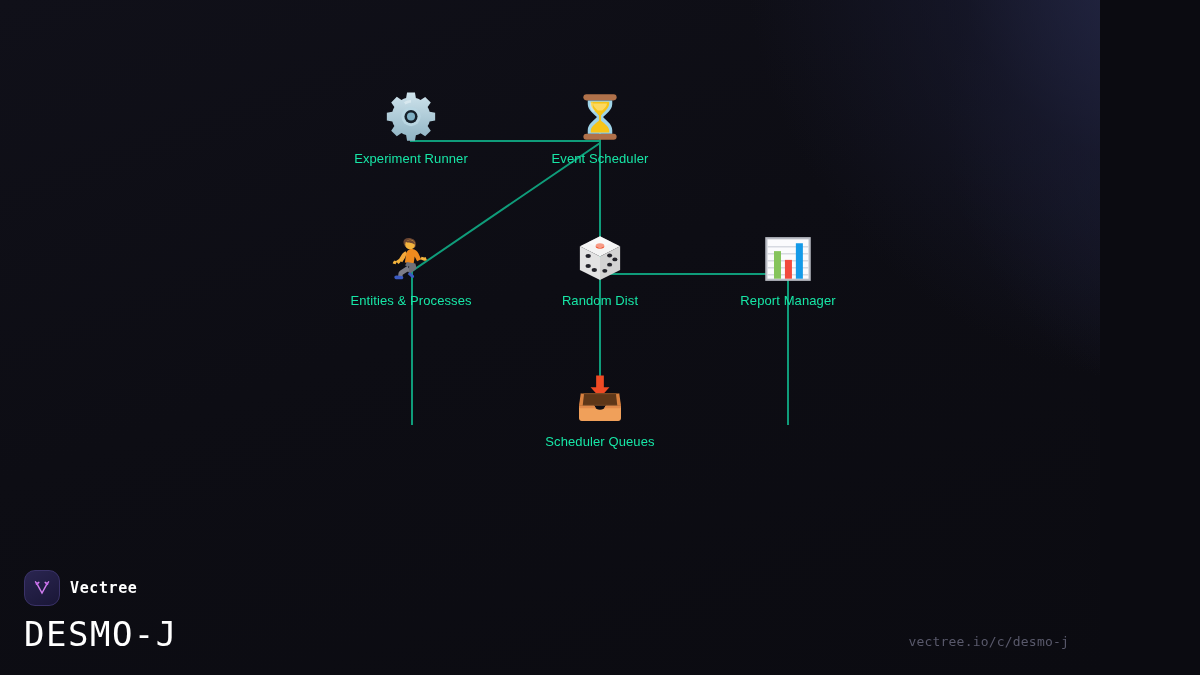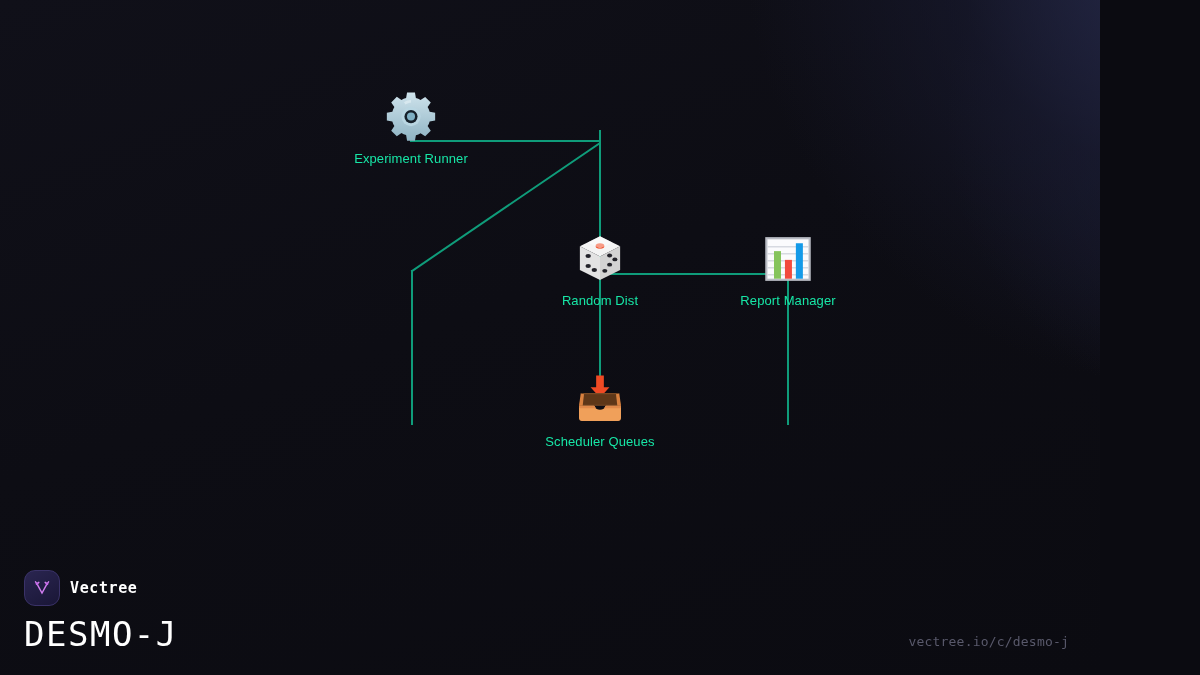--- a/index.html
+++ b/index.html
@@ -133,21 +133,51 @@
       </defs>
       <path fill="url(#gearGrad)" d="M27.5 4h9l1.1 6.3c1.9.5 3.7 1.3 5.3 2.3l5.3-3.6 6.4 6.4-3.6 5.3c1 1.6 1.8 3.4 2.3 5.3L59.6 27v9l-6.3 1.1c-.5 1.9-1.3 3.7-2.3 5.3l3.6 5.3-6.4 6.4-5.3-3.6c-1.6 1-3.4 1.8-5.3 2.3L36.5 59h-9l-1.1-6.3c-1.9-.5-3.7-1.3-5.3-2.3l-5.3 3.6-6.4-6.4 3.6-5.3c-1-1.6-1.8-3.4-2.3-5.3L4.4 36v-9l6.3-1.1c.5-1.9 1.3-3.7 2.3-5.3l-3.6-5.3 6.4-6.4 5.3 3.6c1.6-1 3.4-1.8 5.3-2.3L27.5 4z"></path>
       <circle cx="32" cy="31.5" r="11" fill="#b9d6e2"></circle>
       <circle cx="32" cy="31.5" r="7.5" fill="#16202a"></circle>
       <circle cx="32" cy="31.5" r="4.6" fill="#7fb0c4"></circle>
       <path fill="#e9f4f8" opacity="0.55" d="M24 15c2.5-1.6 5.4-2.4 8-2.4v3.2c-2 0-4.3.6-6.3 1.8L24 15z"></path>
     </svg>
     <div class="node-label">Experiment Runner</div>
   </div>
 
-
+  <div class="node" style="left:600px; top:89px;">
+    <svg class="node-icon" viewBox="0 0 64 64" xmlns="http://www.w3.org/2000/svg">
+      <rect x="13" y="6" width="38" height="7" rx="3.5" fill="#b0714a"></rect>
+      <rect x="13" y="51" width="38" height="7" rx="3.5" fill="#b0714a"></rect>
+      <path fill="#9fd4e8" d="M18 13h28v4c0 7-7.5 11.5-10.5 15C38.5 35.5 46 40 46 47v4H18v-4c0-7 7.5-11.5 10.5-15C25.5 28.5 18 24 18 17v-4z"></path>
+      <path fill="#f6c417" d="M21.5 14.5h21v2.2c0 5.6-6.5 9.8-9 13.3h-3c-2.5-3.5-9-7.7-9-13.3v-2.2z"></path>
+      <path fill="#f6c417" d="M32 35c3.5 3.5 10.5 7.3 10.5 12.6v2.2h-21v-2.2C21.5 42.3 28.5 38.5 32 35z"></path>
+      <path fill="#ffe07a" opacity="0.75" d="M24 16.5h16c0 3-3 5.6-5.5 8h-5C27 22.1 24 19.5 24 16.5z"></path>
+      <rect x="30.8" y="27" width="2.4" height="12" fill="#f6c417"></rect>
+      <path fill="#ffffff" opacity="0.35" d="M20.5 15.5h3.2v3.6c0 2.2 1.3 4.1 2.8 5.8l-2.2 1.8c-2.2-2.2-3.8-4.7-3.8-7.6v-3.6z"></path>
+    </svg>
+    <div class="node-label">Event Scheduler</div>
+  </div>
+
+  <div class="node" style="left:411px; top:231px;">
+    <svg class="node-icon" viewBox="0 0 64 64" xmlns="http://www.w3.org/2000/svg">
+      <path fill="#6b4632" d="M29 8c5 0 8.6 2.6 8.6 7 0 3.4-1.6 4.6-4.6 4.8-2.6.2-5 .4-6.4-1C24.8 17.2 23 15 23.4 12 23.9 9.4 25.8 8 29 8z"></path>
+      <circle cx="31" cy="15.5" r="5.6" fill="#f2b33d"></circle>
+      <path fill="#6b4632" d="M25.6 12.6c1.6-2.2 5.6-3.2 8.4-1.6 1.9 1.1 2.6 2.8 2.5 4.6-1-.6-2.4-1.6-4.4-1.9-2.3-.3-4.2.3-5.4-1.1z"></path>
+      <path fill="#f08a1e" d="M33.6 20.5c3.2.3 5.6 2.3 6.8 5l3.2 6.8-4.6 2.2-2.8-5.4-1.2 8.4-10-1.6 1.4-9.4c.5-3.6 3-6.4 7.2-6z"></path>
+      <path fill="#f6a83a" d="M25.8 23.2c-2.2 1.1-3.6 2.6-5 4.8l-3.2 5 4.4 2.6 3.2-5 2-5.2-1.4-2.2z"></path>
+      <path fill="#f2b33d" d="M19.6 31.6c-1.6.3-2.8 1-3.9 2l-1.1 1.1 3.1 3 1.6-1.5 1.6-2.6-1.3-2z"></path>
+      <path fill="#f2b33d" d="M42.6 32.2l3.6 1.6c.9.4 1.9.4 2.7 0l1.3-.6-1.6-3.4-1.4.6-3.1-1.1-1.5 2.9z"></path>
+      <path fill="#6f6f78" d="M27.4 35.4l9.6 1.6 1.4 5.6-7.2 6.2-4.6-3.8 3.6-4.2-5-1.4 2.2-4z"></path>
+      <path fill="#7d7d88" d="M28.2 39.6l-8.4 5.6c-1.4 1-2 2.2-2.2 3.6l-.4 3.4 5 .5.3-2.6 7.6-5-1.9-5.5z"></path>
+      <path fill="#3b5bc4" d="M15.6 50.8l6 .6c1 .1 1.6.9 1.6 1.9 0 1-.8 1.7-1.8 1.7h-6.6c-1 0-1.8-.8-1.8-1.8v-.6c0-1 .8-1.9 2.6-1.8z"></path>
+      <path fill="#3b5bc4" d="M30.6 46.8l4.3 3.9c.8.7.9 1.8.2 2.5-.7.7-1.8.7-2.5 0l-4.4-4.1 2.4-2.3z"></path>
+      <path fill="#f2b33d" d="M13.4 33.6c-.9.5-1.6 1.3-1.9 2.2l-.4 1.2 3.3 1 .5-1.2 1.2-1.6-2.7-1.6z"></path>
+    </svg>
+    <div class="node-label">Entities &amp; Processes</div>
+  </div>
 
   <div class="node" style="left:600px; top:231px;">
     <svg class="node-icon" viewBox="0 0 64 64" xmlns="http://www.w3.org/2000/svg">
       <path fill="#f4f4f4" d="M32 6 L55 17.5 L32 29 L9 17.5 Z"></path>
       <path fill="#e3e3e3" d="M9 17.5 L32 29 L32 56 L9 44.5 Z"></path>
       <path fill="#d3d3d3" d="M55 17.5 L32 29 L32 56 L55 44.5 Z"></path>
       <ellipse cx="32" cy="17.2" rx="5" ry="3.1" fill="#f04a24"></ellipse>
       <ellipse cx="18.5" cy="28.5" rx="3.1" ry="2.3" fill="#23232a"></ellipse>
       <ellipse cx="18.5" cy="40" rx="3.1" ry="2.3" fill="#23232a"></ellipse>
       <ellipse cx="25.5" cy="44.5" rx="3.1" ry="2.3" fill="#23232a"></ellipse>

